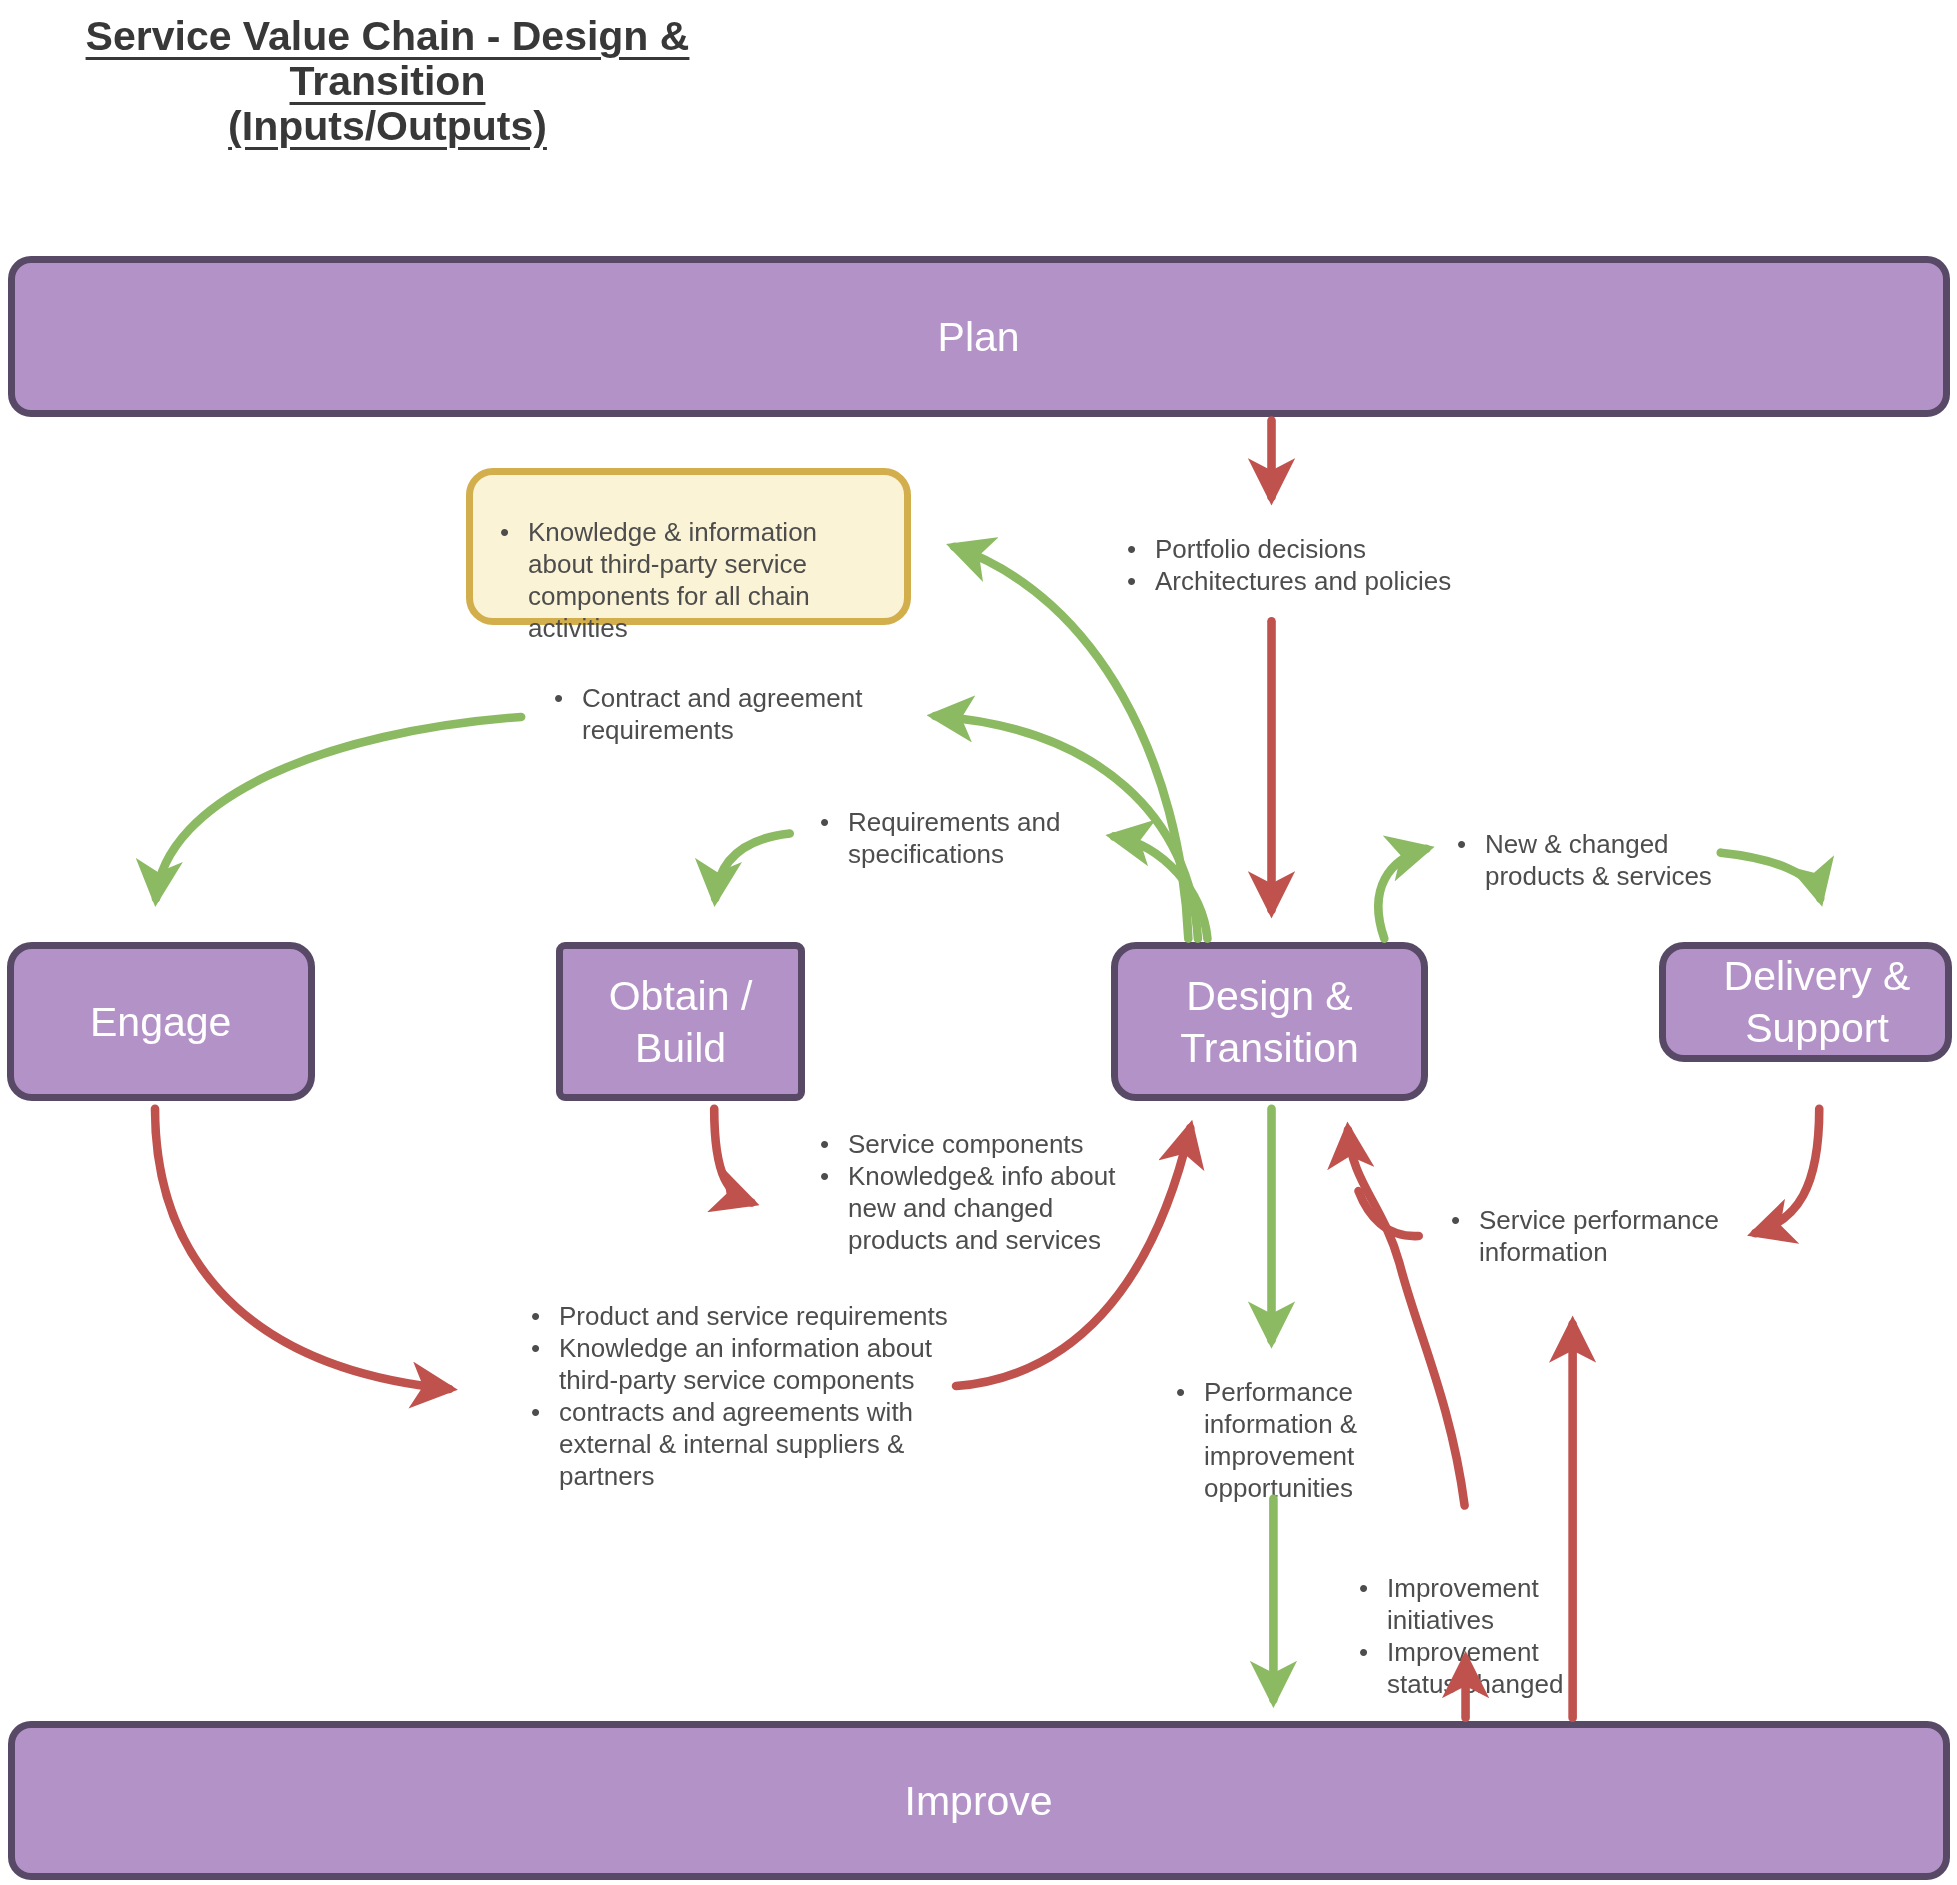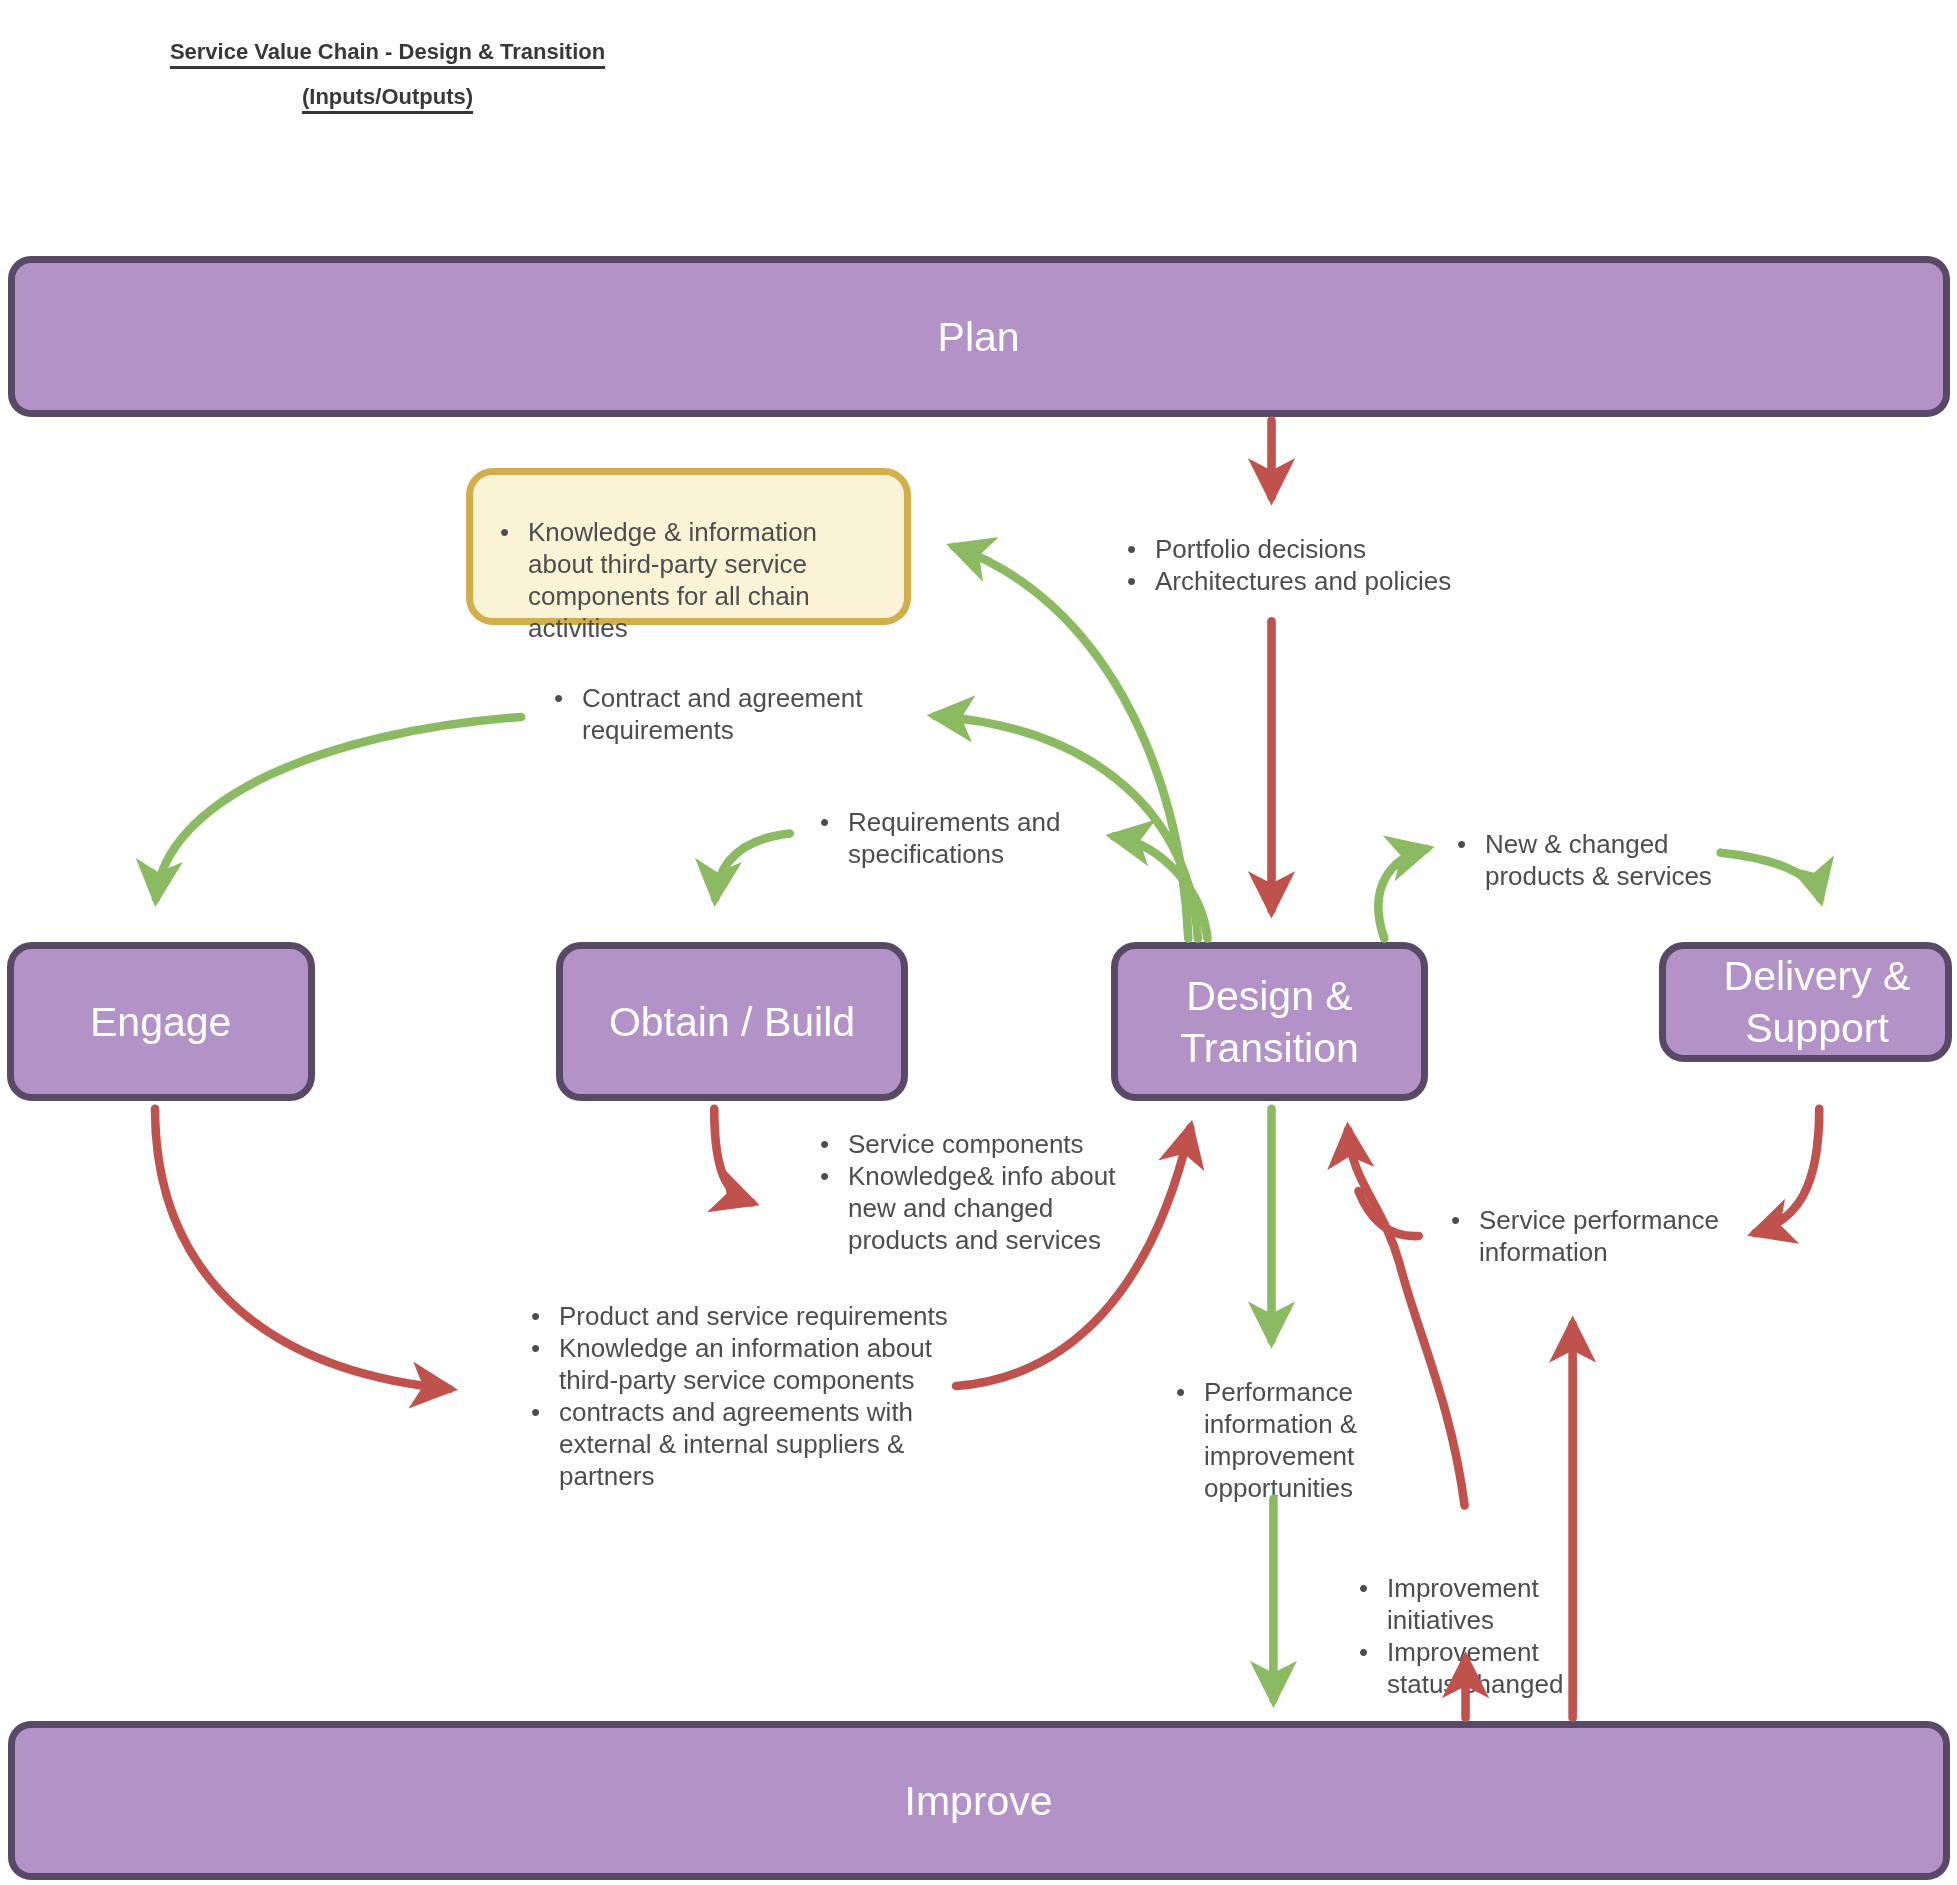--- a/index.html
+++ b/index.html
@@ -4,22 +4,22 @@
 <style>
   :root{
     --box-fill:#b392c8; --box-border:#584a66;
     --note-fill:#fbf3d5; --note-border:#d2ae4c;
     --green:#8cba63; --red:#c0524e;
     --text:#4d4d4d; --title-color:#383838;
   }
   html,body{margin:0;padding:0;background:#ffffff;}
   .canvas{position:relative;width:1958px;height:1886px;background:#fff;overflow:hidden;
           font-family:"Liberation Sans",sans-serif;}
-  .title{position:absolute;left:53px;top:29px;width:669px;text-align:center;
-         color:var(--title-color);font-size:22px;font-weight:700;line-height:45px;}
+  .title{position:absolute;left:53px;top:14px;width:669px;text-align:center;
+         color:var(--title-color);font-size:41px;font-weight:700;line-height:45px;}
   .title span{text-decoration:underline;text-decoration-thickness:2.9px;text-underline-offset:6.7px;}
   .title .l1{display:block;}
   .title .l2{display:block;}
   .vbox{position:absolute;background:var(--box-fill);border:7.6px solid var(--box-border);
         border-radius:25px;display:flex;flex-direction:column;align-items:center;justify-content:center;
         color:#ffffff;font-size:41px;line-height:52px;text-align:center;box-sizing:border-box;}
   .bar{border-radius:23px;}
   .note{position:absolute;background:var(--note-fill);border:7.6px solid var(--note-border);
         border-radius:27px;box-sizing:border-box;}
   ul.blist{margin:0;padding:0;list-style:none;color:var(--text);font-size:26px;line-height:32px;}
@@ -104,21 +104,21 @@
     <ul class="blist">
         <li>Improvement initiatives</li>
         <li>Improvement status changed</li>
       </ul>
   </div>
 
   <div class="vbox" style="left:6.7px;top:942px;width:308px;height:159px;">
     <span>Engage</span>
   </div>
 
-  <div class="vbox" style="left:556px;top:942px;width:352px;height:159px;">
+  <div class="vbox" style="left:556px;top:942px;width:249px;height:159px;border-radius:9px;">
     <span>Obtain / Build</span>
   </div>
 
   <div class="vbox" style="left:1111px;top:942px;width:317px;height:159px;justify-content:center;">
     <span>Design &amp;</span>
     <span>Transition</span>
   </div>
 
   <div class="vbox" style="left:1659px;top:942px;width:293px;height:120px;padding-left:23px;">
     <span>Delivery &amp;</span>

